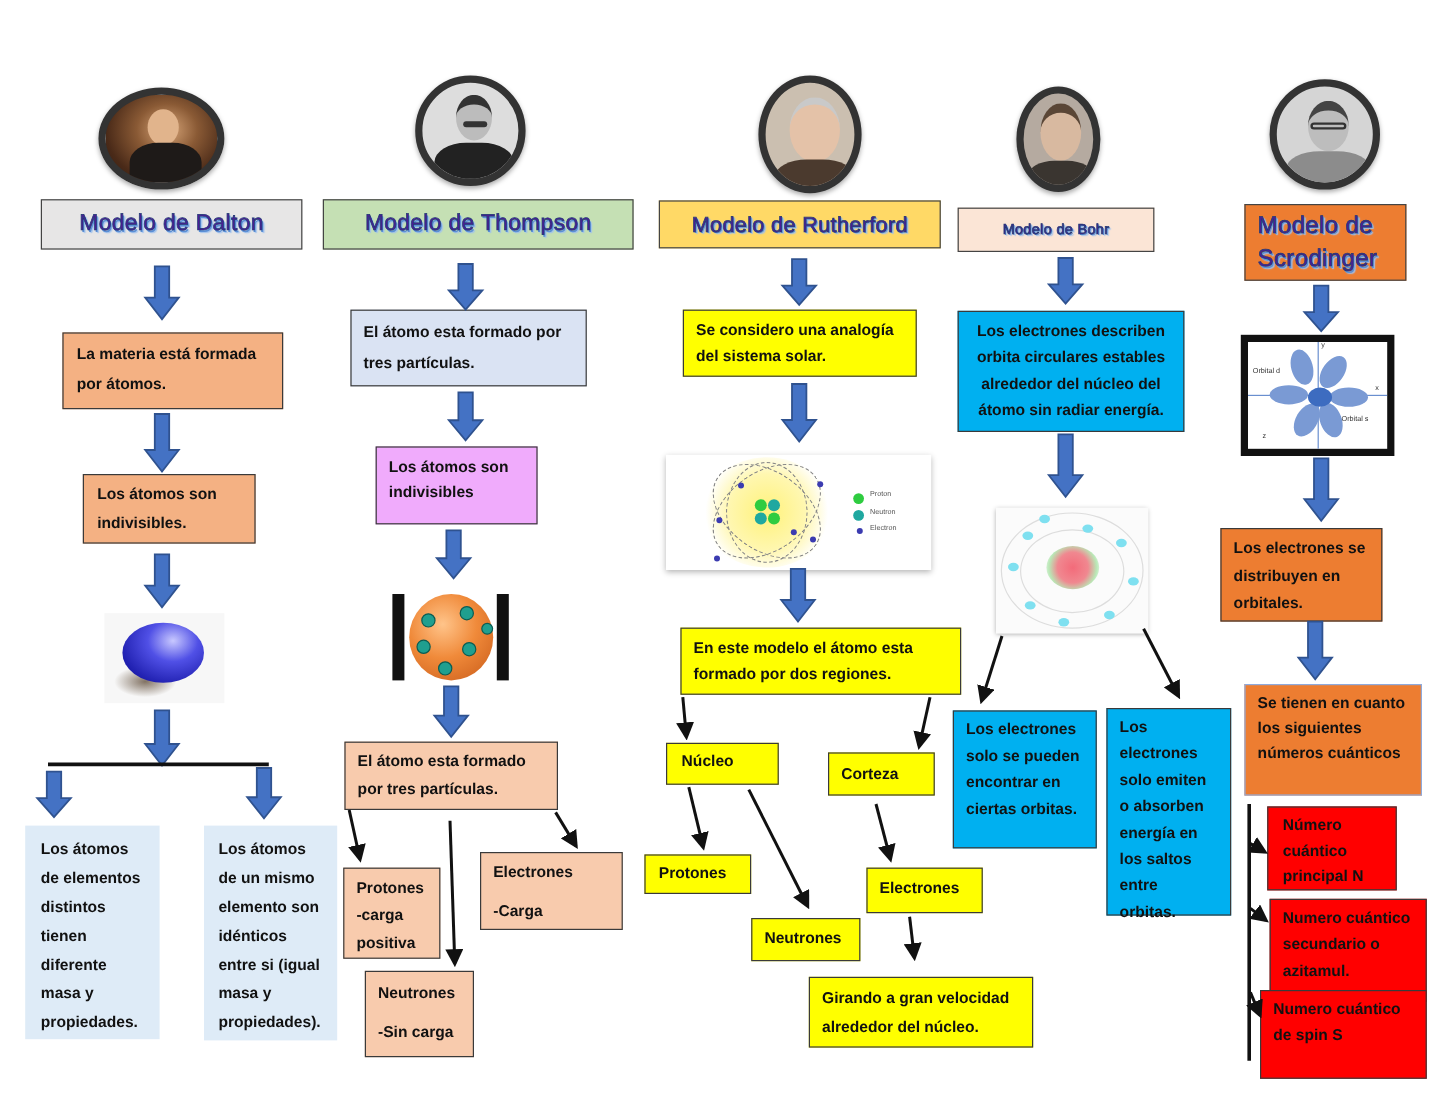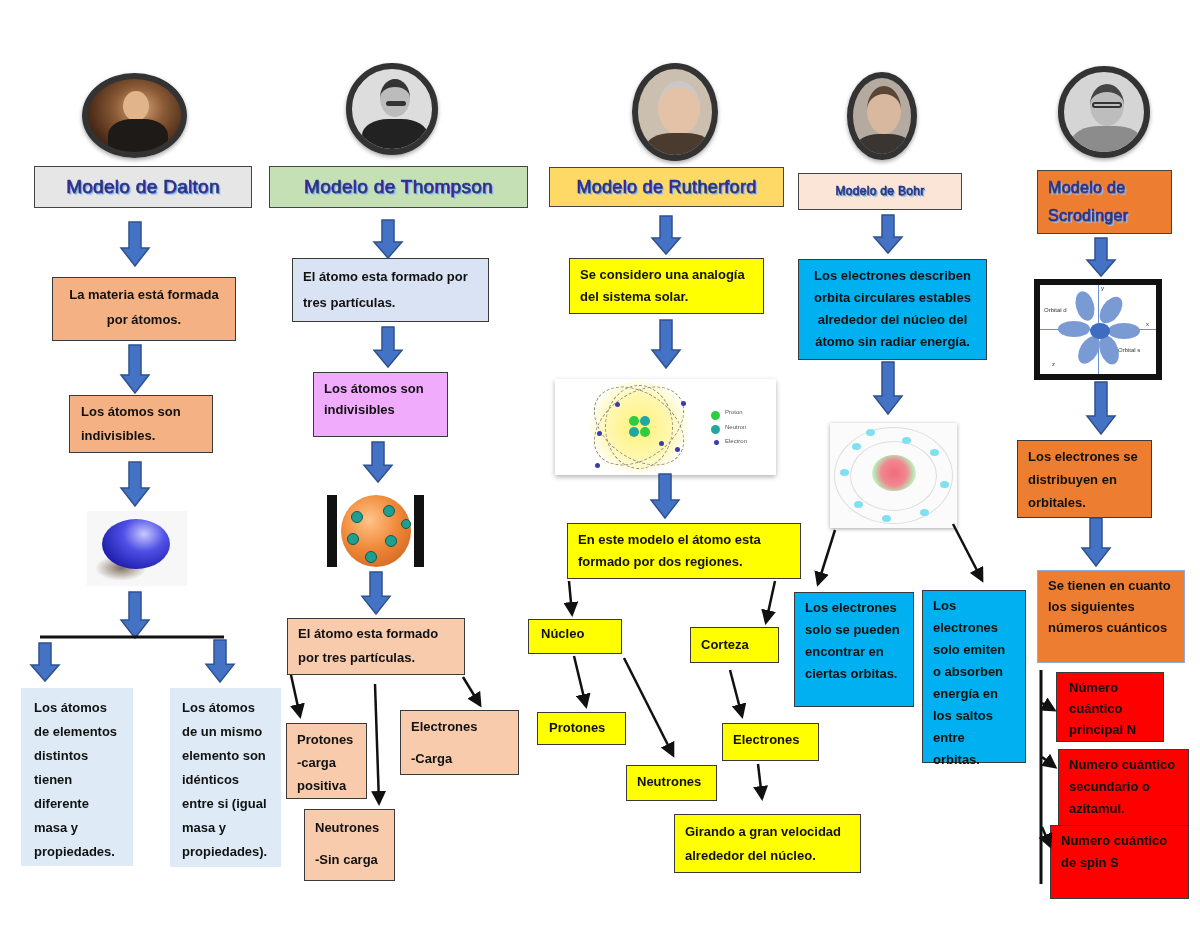--- a/index.html
+++ b/index.html
@@ -36,23 +36,23 @@
 <div class="portrait" style="left:1058px;top:66px;width:92px;height:92px;background:#d5d5d5;">
   <div class="abs" style="left:26px;top:12px;width:34px;height:42px;border-radius:50%;background:#bdbdbd;border-top:8px solid #444;"></div>
   <div class="abs" style="left:28px;top:30px;width:30px;height:6px;border:2px solid #333;border-radius:4px;box-sizing:border-box;"></div>
   <div class="abs" style="left:8px;top:54px;width:70px;height:36px;border-radius:40% 40% 0 0;background:#8c8c8c;"></div>
 </div>
 
 <div class="title" style="left:34px;top:166px;width:218px;height:42px;line-height:40px;background:#e7e6e6;">Modelo de Dalton</div>
 <div class="title" style="left:269px;top:166px;width:259px;height:42px;line-height:40px;background:#c5e0b4;">Modelo de Thompson</div>
 <div class="title" style="left:549px;top:167px;width:235px;height:40px;line-height:38px;background:#ffd966;font-size:18px;">Modelo de Rutherford</div>
 <div class="title" style="left:798px;top:173px;width:164px;height:37px;line-height:35px;background:#fbe5d6;font-size:12px;">Modelo de Bohr</div>
-<div class="title" style="left:1037px;top:170px;width:135px;height:64px;line-height:28px;background:#ed7d31;font-size:16px;text-align:left;padding:3px 10px;">Modelo de Scrodinger</div>
-
-<div class="box" style="left:52px;top:277px;width:184px;height:64px;background:#f4b183;line-height:25px;padding:4px 11px;text-align:center;">La materia está formada por átomos.</div>
+<div class="title" style="left:1037px;top:170px;width:135px;height:64px;line-height:28px;background:#ed7d31;font-size:20px;text-align:left;padding:3px 10px;">Modelo de Scrodinger</div>
+
+<div class="box" style="left:52px;top:277px;width:184px;height:64px;background:#f4b183;line-height:25px;padding:4px 11px;">La materia está formada por átomos.</div>
 <div class="box" style="left:69px;top:395px;width:144px;height:58px;background:#f4b183;line-height:24px;padding:4px 11px;">Los átomos son indivisibles.</div>
 <div class="abs" style="left:87px;top:511px;width:100px;height:75px;background:#f7f7f7;">
   <div class="abs" style="left:8px;top:44px;width:52px;height:26px;border-radius:50%;background:radial-gradient(ellipse, rgba(90,70,50,0.75), rgba(90,70,50,0) 70%);"></div>
   <div class="abs" style="left:15px;top:8px;width:68px;height:50px;border-radius:50%;background:radial-gradient(ellipse at 62% 30%, #c8c8ff 0%, #5050e6 35%, #2020b0 75%, #141480 100%);"></div>
 </div>
 <div class="box nob" style="left:21px;top:688px;width:112px;height:178px;background:#deebf7;line-height:24px;padding:8px 13px;">Los átomos de elementos distintos tienen diferente masa y propiedades.</div>
 <div class="box nob" style="left:170px;top:688px;width:111px;height:179px;background:#deebf7;line-height:24px;padding:8px 12px;">Los átomos de un mismo elemento son idénticos entre si (igual masa y propiedades).</div>
 
 <div class="box" style="left:292px;top:258px;width:197px;height:64px;background:#dae3f3;line-height:26px;padding:5px 10px;">El átomo esta formado por tres partículas.</div>
 <div class="box" style="left:313px;top:372px;width:135px;height:65px;background:#f0abfc;line-height:21px;padding:5px 10px;">Los átomos son indivisibles</div>
@@ -98,21 +98,21 @@
   <div class="abs" style="left:104px;top:62px;width:5px;height:5px;border-radius:50%;background:#3b3bb0;"></div>
   <div class="abs" style="left:40px;top:84px;width:5px;height:5px;border-radius:50%;background:#3b3bb0;"></div>
   <div class="abs" style="left:156px;top:32px;width:9px;height:9px;border-radius:50%;background:#2ecc40;"></div>
   <div class="abs lbl" style="left:170px;top:30px;font-size:6px;color:#555;">Proton</div>
   <div class="abs" style="left:156px;top:46px;width:9px;height:9px;border-radius:50%;background:#1fa8a0;"></div>
   <div class="abs lbl" style="left:170px;top:45px;font-size:6px;color:#555;">Neutron</div>
   <div class="abs" style="left:159px;top:61px;width:5px;height:5px;border-radius:50%;background:#3b3bb0;"></div>
   <div class="abs lbl" style="left:170px;top:59px;font-size:6px;color:#555;">Electron</div>
 </div>
 <div class="box" style="left:567px;top:523px;width:234px;height:56px;background:#ffff00;line-height:22px;padding:5px 10px;">En este modelo el átomo esta formado por dos regiones.</div>
-<div class="box" style="left:528px;top:619px;width:94px;height:35px;background:#ffff00;line-height:24px;padding:2px 12px;">Núcleo</div>
+<div class="box" style="left:555px;top:619px;width:94px;height:35px;background:#ffff00;line-height:24px;padding:2px 12px;">Núcleo</div>
 <div class="box" style="left:690px;top:627px;width:89px;height:36px;background:#ffff00;line-height:34px;padding:0 10px;">Corteza</div>
 <div class="box" style="left:537px;top:712px;width:89px;height:33px;background:#ffff00;line-height:30px;padding:0 11px;">Protones</div>
 <div class="box" style="left:626px;top:765px;width:91px;height:36px;background:#ffff00;line-height:32px;padding:0 10px;">Neutrones</div>
 <div class="box" style="left:722px;top:723px;width:97px;height:38px;background:#ffff00;line-height:32px;padding:0 10px;">Electrones</div>
 <div class="box" style="left:674px;top:814px;width:187px;height:59px;background:#ffff00;line-height:24px;padding:5px 10px;">Girando a gran velocidad alrededor del núcleo.</div>
 
 <div class="box" style="left:798px;top:259px;width:189px;height:101px;background:#00b0f0;line-height:22px;padding:5px 8px;text-align:center;">Los electrones describen orbita circulares estables alrededor del núcleo del átomo sin radiar energía.</div>
 <div class="abs" style="left:830px;top:423px;width:127px;height:105px;background:#fbfbfb;box-shadow:0 1px 4px rgba(0,0,0,0.35);overflow:hidden;">
   <div class="abs" style="left:4px;top:4px;width:119px;height:97px;border:1px solid #ddd;border-radius:50%;"></div>
   <div class="abs" style="left:20px;top:18px;width:87px;height:70px;border:1px solid #ddd;border-radius:50%;"></div>

